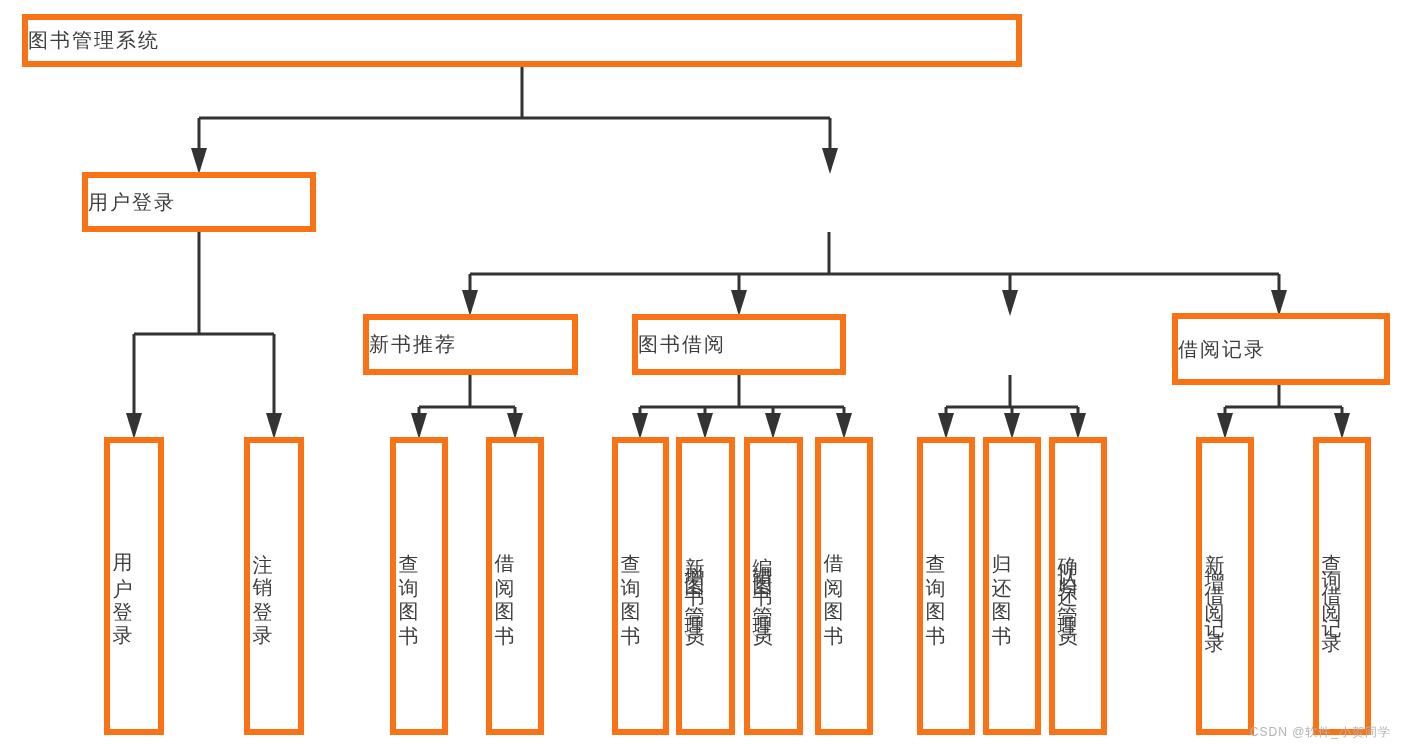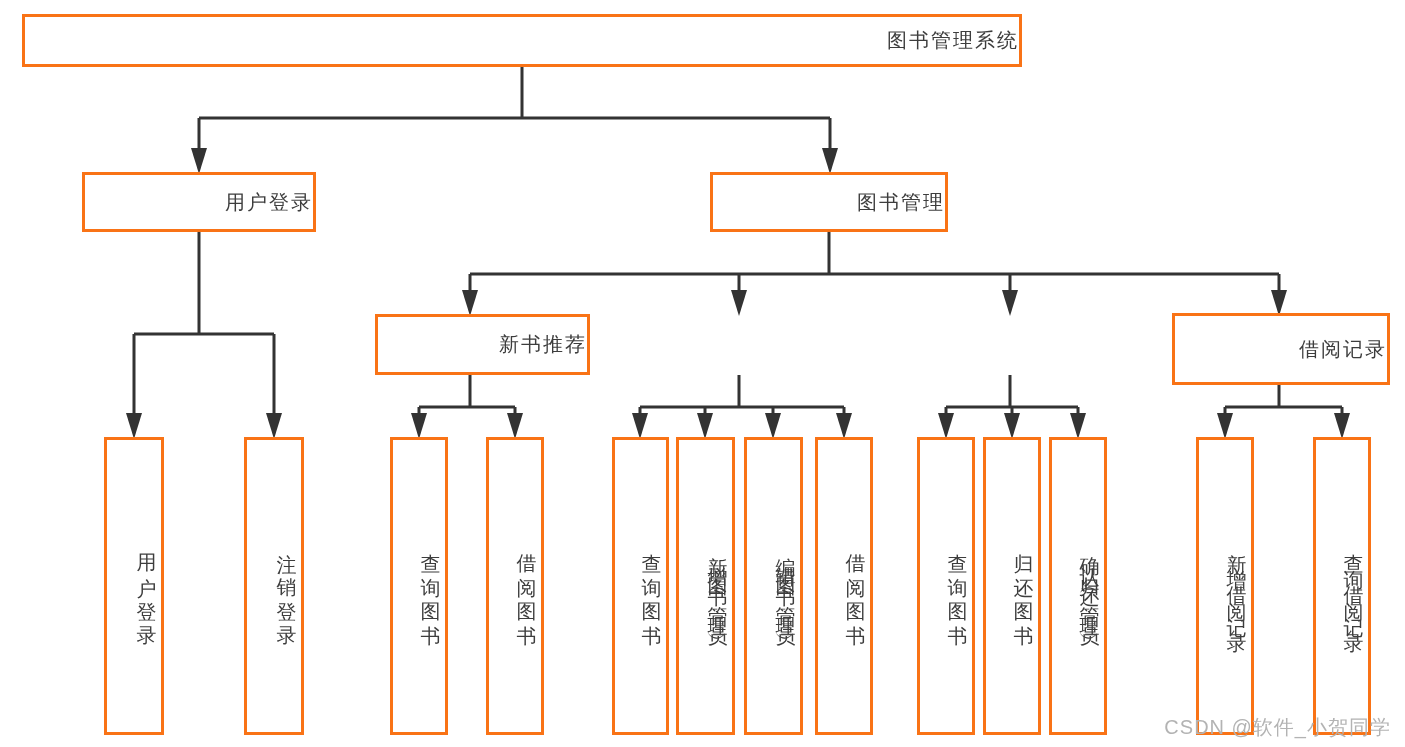--- a/index.html
+++ b/index.html
@@ -9,42 +9,42 @@
     background:#ffffff;
     font-family:"Liberation Sans","DejaVu Sans",sans-serif;
     color:#3d3d3d;
     overflow:hidden;
   }
   #wires{position:absolute;left:0;top:0;z-index:1;}
   .node{
     position:absolute;
     box-sizing:border-box;
     background:#ffffff;
-    border:3px solid #f97316;
-    display:flex;align-items:center;justify-content:flex-end;
+    border:6px solid #f97316;
+    display:flex;align-items:center;justify-content:flex-start;
     z-index:2;
   }
   .node .label{
     font-size:20px;
     letter-spacing:2px;
     color:#3d3d3d;
     white-space:nowrap;
   }
   .leaf .label{
     writing-mode:vertical-rl;
     text-orientation:mixed;
     letter-spacing:24px;
     white-space:normal;
   }
   .leaf .ls6{letter-spacing:16px;}
   .leaf .ls9{letter-spacing:10px;}
   #watermark{
     position:absolute;
     right:14px;bottom:6px;
-    font-size:20px;
+    font-size:12px;
     color:#b3b3b3;
     letter-spacing:1px;
     z-index:3;
   }
 </style>
 </head>
 <body>
 
 <div id="canvas">
 
@@ -95,26 +95,26 @@
     </g>
   </svg>
 
   <div class="node" style="left:22px;top:14px;width:1000px;height:53px;">
     <span class="label">图书管理系统</span>
   </div>
 
   <div class="node" style="left:82px;top:172px;width:234px;height:60px;">
     <span class="label">用户登录</span>
   </div>
-  <div class="node" style="left:710px;top:172px;width:238px;height:60px;">
-    <span class="label">图书管理</span>
+
+  <div class="node" style="left:363px;top:314px;width:215px;height:61px;">
+    <span class="label">新书推荐</span>
   </div>
-
-  <div class="node" style="left:363px;top:314px;width:215px;height:61px;margin-left:12px;">
-    <span class="label">新书推荐</span>
+  <div class="node" style="left:632px;top:314px;width:214px;height:61px;">
+    <span class="label">图书借阅</span>
   </div>
   <div class="node" style="left:1172px;top:313px;width:218px;height:72px;">
     <span class="label">借阅记录</span>
   </div>
 
   <div class="node leaf" style="left:104px;top:437px;width:60px;height:298px;">
     <span class="label">用户登录</span>
   </div>
   <div class="node leaf" style="left:244px;top:437px;width:60px;height:298px;">
     <span class="label">注销登录</span>

